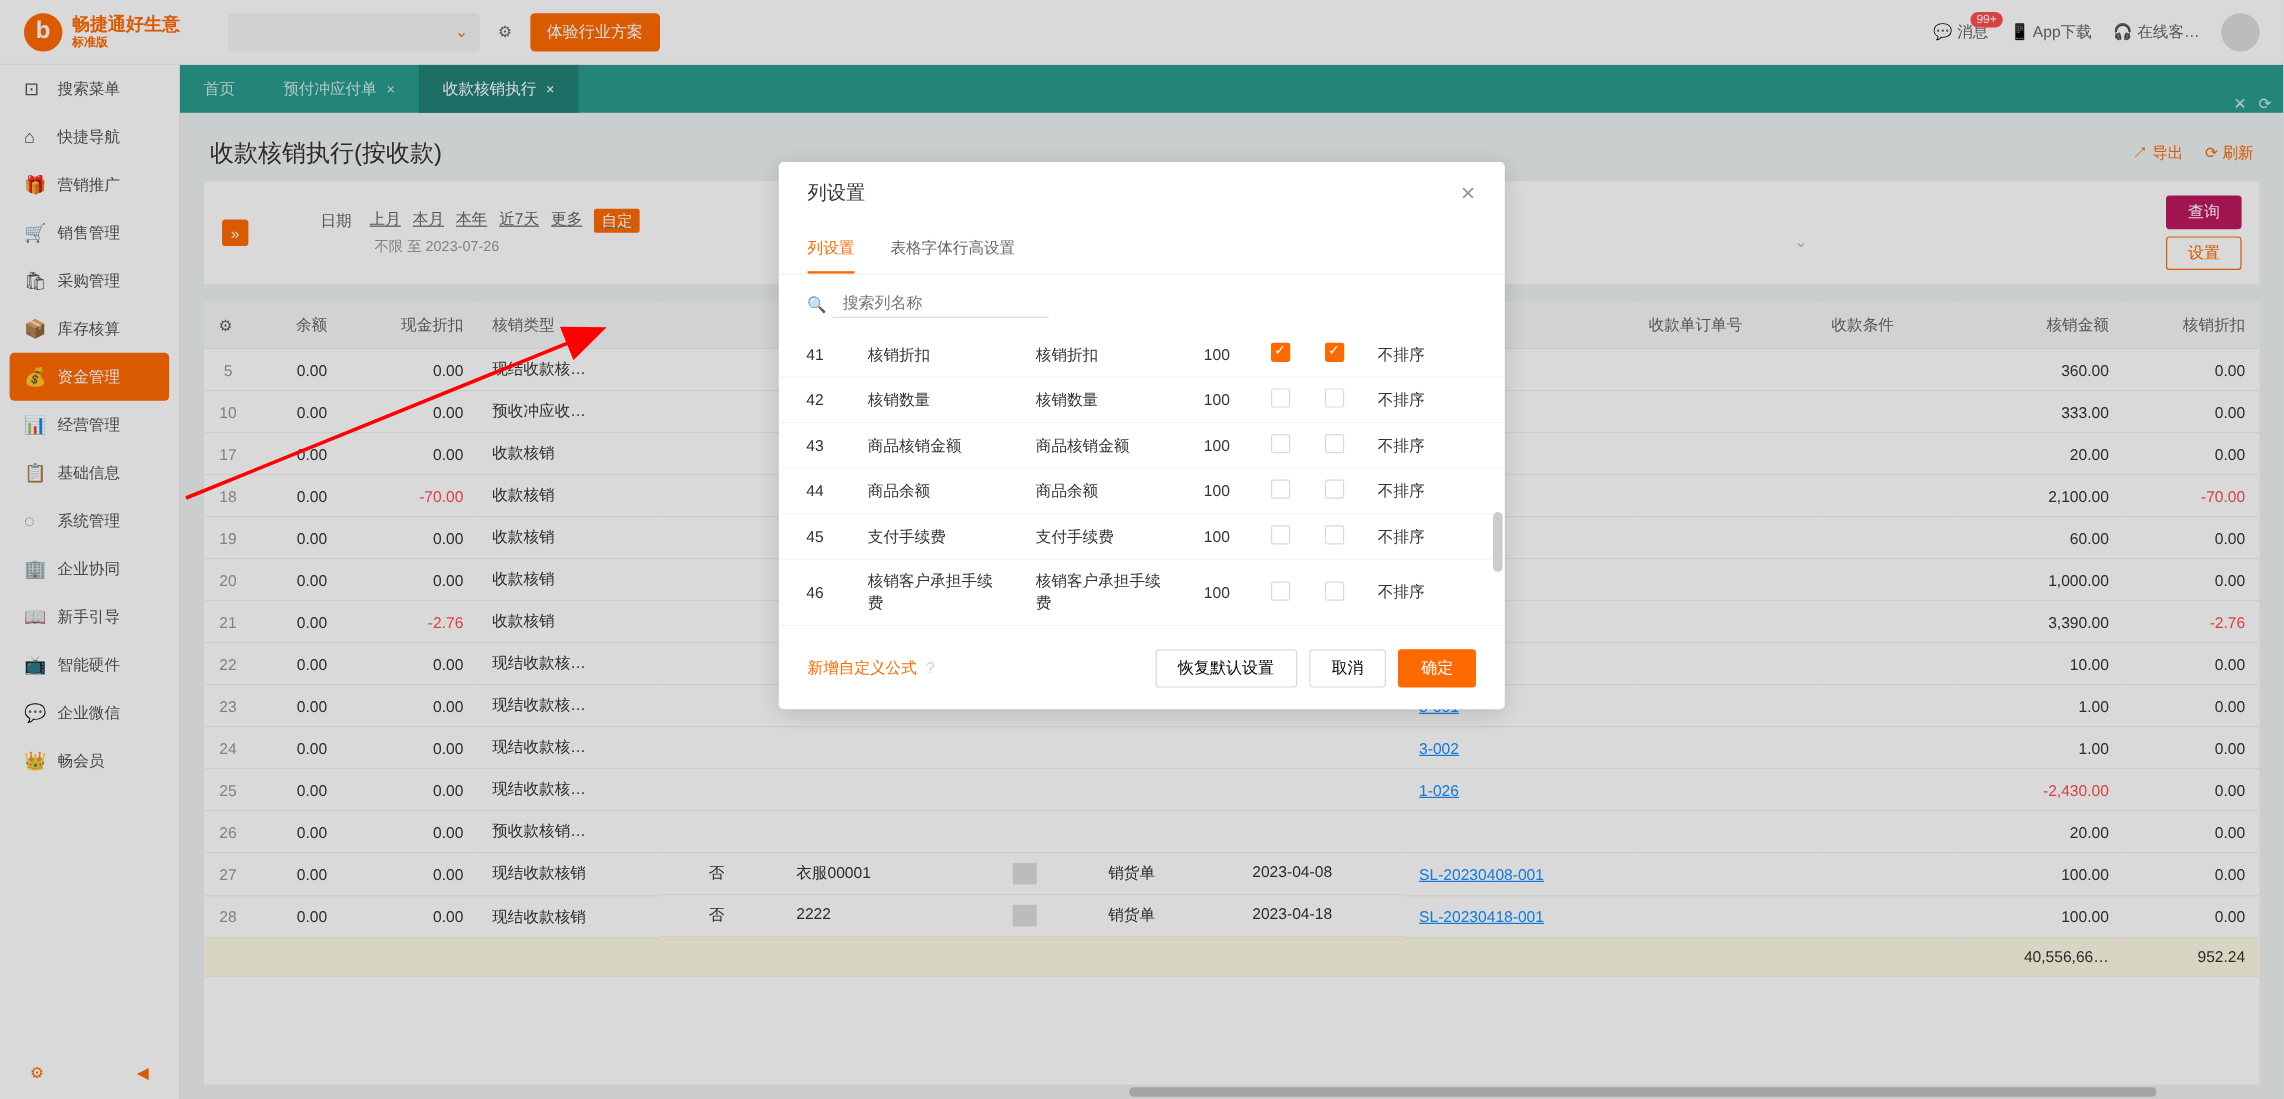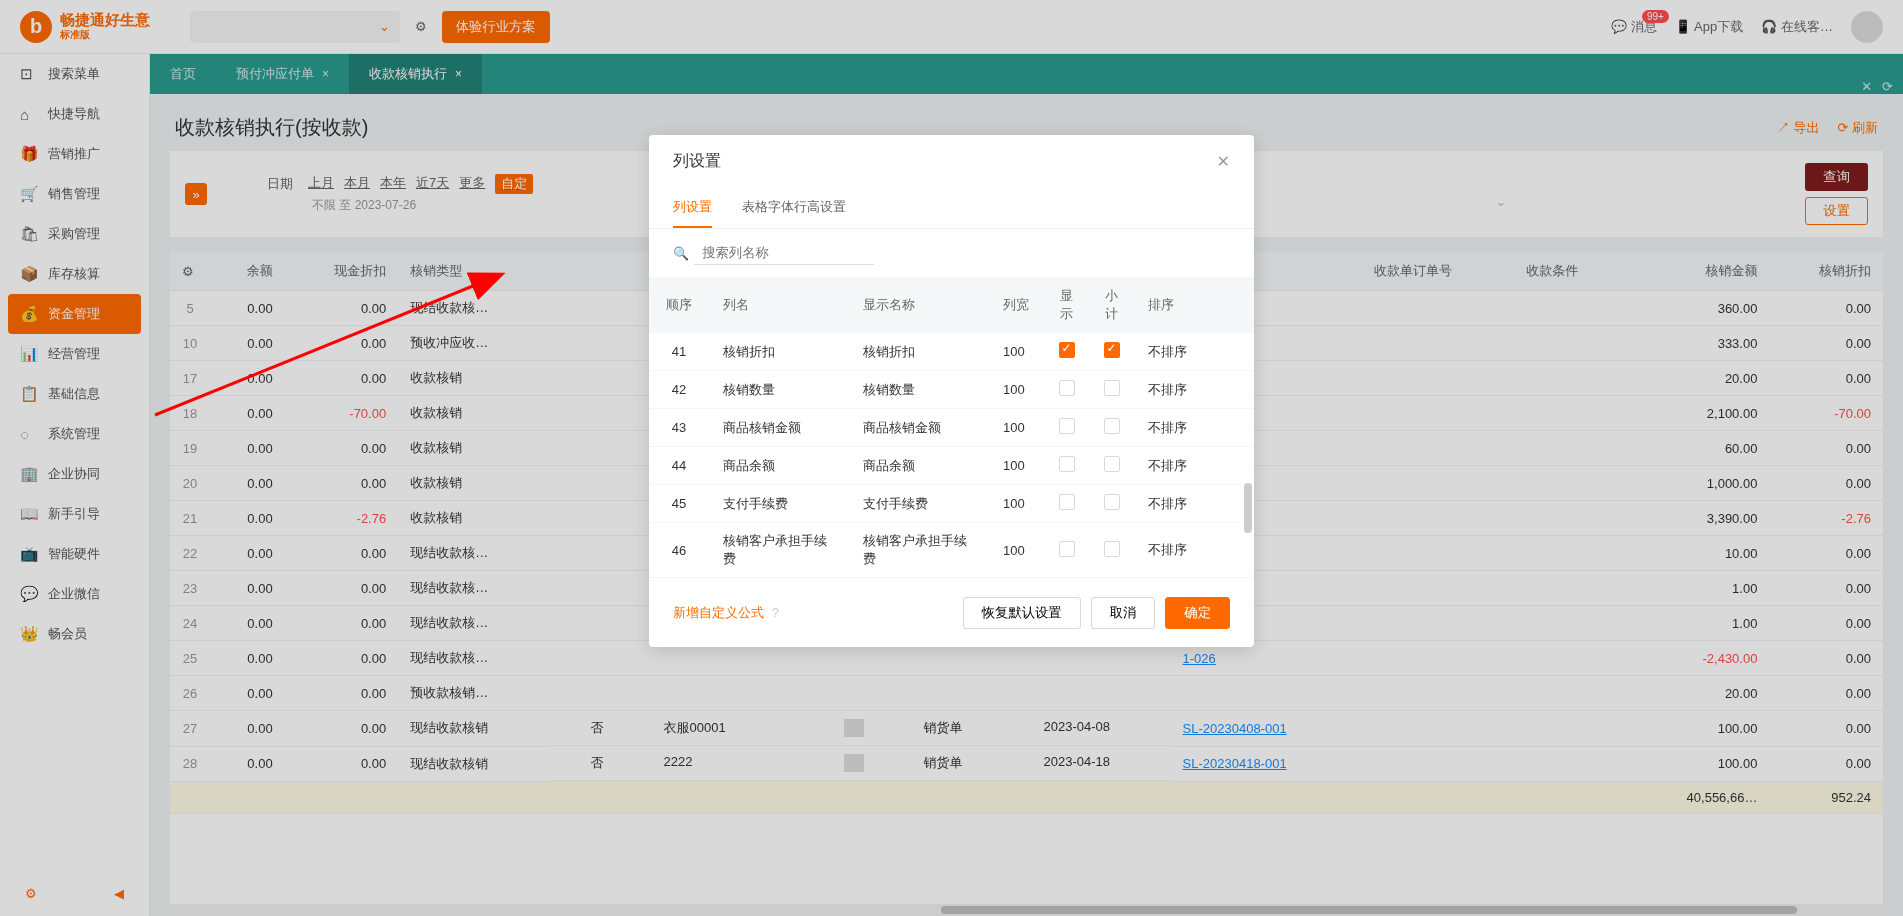--- a/index.html
+++ b/index.html
@@ -43,21 +43,21 @@
     .page-actions { margin-left: auto; display: flex; gap: 18px; color: #ff6a00; }
     
     .filter-bar { margin: 0 20px; background: #fff; padding: 12px 15px; display: flex; align-items: center; }
     .collapse-btn { width: 22px; height: 22px; background: #ff6a00; color: #fff; border-radius: 3px; display: flex; align-items: center; justify-content: center; margin-right: 60px; }
     .filter-label { color: #666; margin-right: 15px; }
     .date-quick { display: flex; gap: 10px; color: #666; text-decoration: underline; }
     .date-quick span { cursor: pointer; }
     .date-quick .custom { background: #ff6a00; color: #fff; padding: 1px 6px; border-radius: 2px; }
     .date-range { color: #999; font-size: 12px; margin-top: 3px; }
     .filter-right { margin-left: auto; display: flex; align-items: center; gap: 10px; }
-    .query-btn { padding: 5px 18px; background: #7f1d1d; color: #fff; border: none; border-radius: 3px; cursor: pointer; }
+    .query-btn { padding: 5px 18px; background: #be185d; color: #fff; border: none; border-radius: 3px; cursor: pointer; }
     .setting-btn { padding: 4px 16px; background: #fff; color: #ff6a00; border: 1px solid #ff6a00; border-radius: 3px; cursor: pointer; }
     
     
     .table-wrap { margin: 15px 20px 0; background: #fff; flex: 1; overflow: auto; }
     .data-table { width: 100%; border-collapse: collapse; }
     .data-table th { background: #f5f7f8; padding: 10px 12px; text-align: left; color: #666; font-weight: normal; border-bottom: 1px solid #eee; white-space: nowrap; }
     .data-table td { padding: 8px 12px; border-bottom: 1px solid #f0f0f0; white-space: nowrap; }
     .data-table .num { text-align: right; }
     .data-table .neg { color: #ff4d4f; }
     .data-table .link { color: #1890ff; text-decoration: underline; cursor: pointer; }
@@ -482,33 +482,20 @@
       <span class="modal-close">✕</span>
     </div>
     <div class="modal-tabs">
       <div class="modal-tab active">列设置</div>
       <div class="modal-tab">表格字体行高设置</div>
     </div>
     <div class="modal-search">
       <span class="search-ico">🔍</span>
       <input placeholder="搜索列名称" style="">
     </div>
-    <table class="col-table">
-      <thead>
-        <tr>
-          <th class="seq">顺序</th>
-          <th style="width:140px;">列名</th>
-          <th style="width:140px;">显示名称</th>
-          <th style="width:55px;">列宽</th>
-          <th style="width:45px;text-align:center;">显示</th>
-          <th style="width:45px;text-align:center;">小计</th>
-          <th>排序</th>
-        </tr>
-      </thead>
-    </table>
     <div class="col-scroll">
       <table class="col-table">
           <tbody id="modal-body">
             <tr>
     <td class="seq" style="width:60px;">41</td>
     <td style="width:140px;">核销折扣</td>
     <td style="width:140px;">核销折扣</td>
     <td style="width:55px;">100</td>
     <td style="width:45px;text-align:center;"><span class="checkbox checked"></span></td>
     <td style="width:45px;text-align:center;"><span class="checkbox checked"></span></td>

